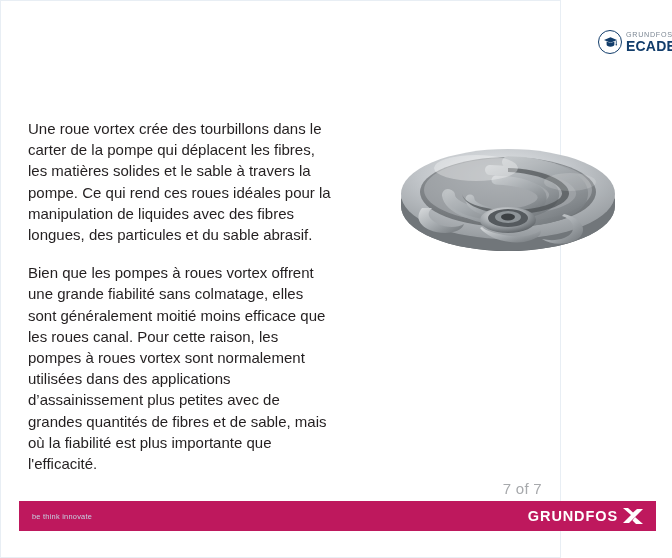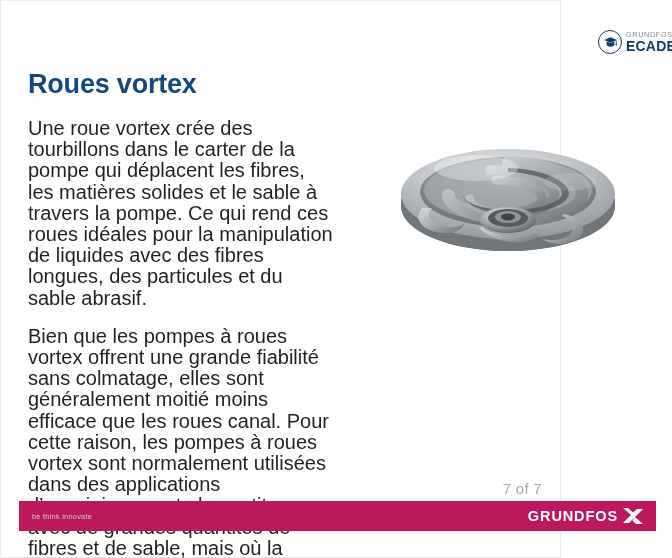--- a/index.html
+++ b/index.html
@@ -78,21 +78,21 @@
   }
 
   
   .body-text {
     position: absolute;
     left: 27px;
     top: 117px;
     width: 305px;
   }
   .body-par {
-    font-size: 20px;
+    font-size: 15px;
     line-height: 21.2px;
     color: #231f20;
     margin: 0 0 17px 0;
     white-space: pre-line;
   }
   .body-par:last-child { margin-bottom: 4px; }
 
   
   .impeller-figure {
     position: absolute;
@@ -158,21 +158,20 @@
         <path d="M13.3 4.6 L13.3 8.3" stroke="#123d6b" stroke-width="0.8" fill="none"></path>
         <circle cx="13.3" cy="8.8" r="0.8" fill="#123d6b"></circle>
       </svg>
     </span>
     <span class="academy-words">
       <span class="academy-top">GRUNDFOS</span>
       <span class="academy-bottom">ECADEMY</span>
     </span>
   </div>
 
-  <h1 class="slide-title">Roues vortex</h1>
 
   <div class="body-text">
     <p class="body-par">Une roue vortex crée des tourbillons dans le carter de la pompe qui déplacent les fibres, les matières solides et le sable à travers la pompe. Ce qui rend ces roues idéales pour la manipulation de liquides avec des fibres longues, des particules et du sable abrasif.</p>
     <p class="body-par">Bien que les pompes à roues vortex offrent une grande fiabilité sans colmatage, elles sont généralement moitié moins efficace que les roues canal. Pour cette raison, les pompes à roues vortex sont normalement utilisées dans des applications d’assainissement plus petites avec de grandes quantités de fibres et de sable, mais où la fiabilité est plus importante que l'efficacité.</p>
   </div>
 
   <div class="impeller-figure">
     <svg width="248" height="140" viewBox="0 0 248 140" aria-hidden="true">
       <defs>
         <radialGradient id="discTop" cx="45%" cy="28%" r="78%">

